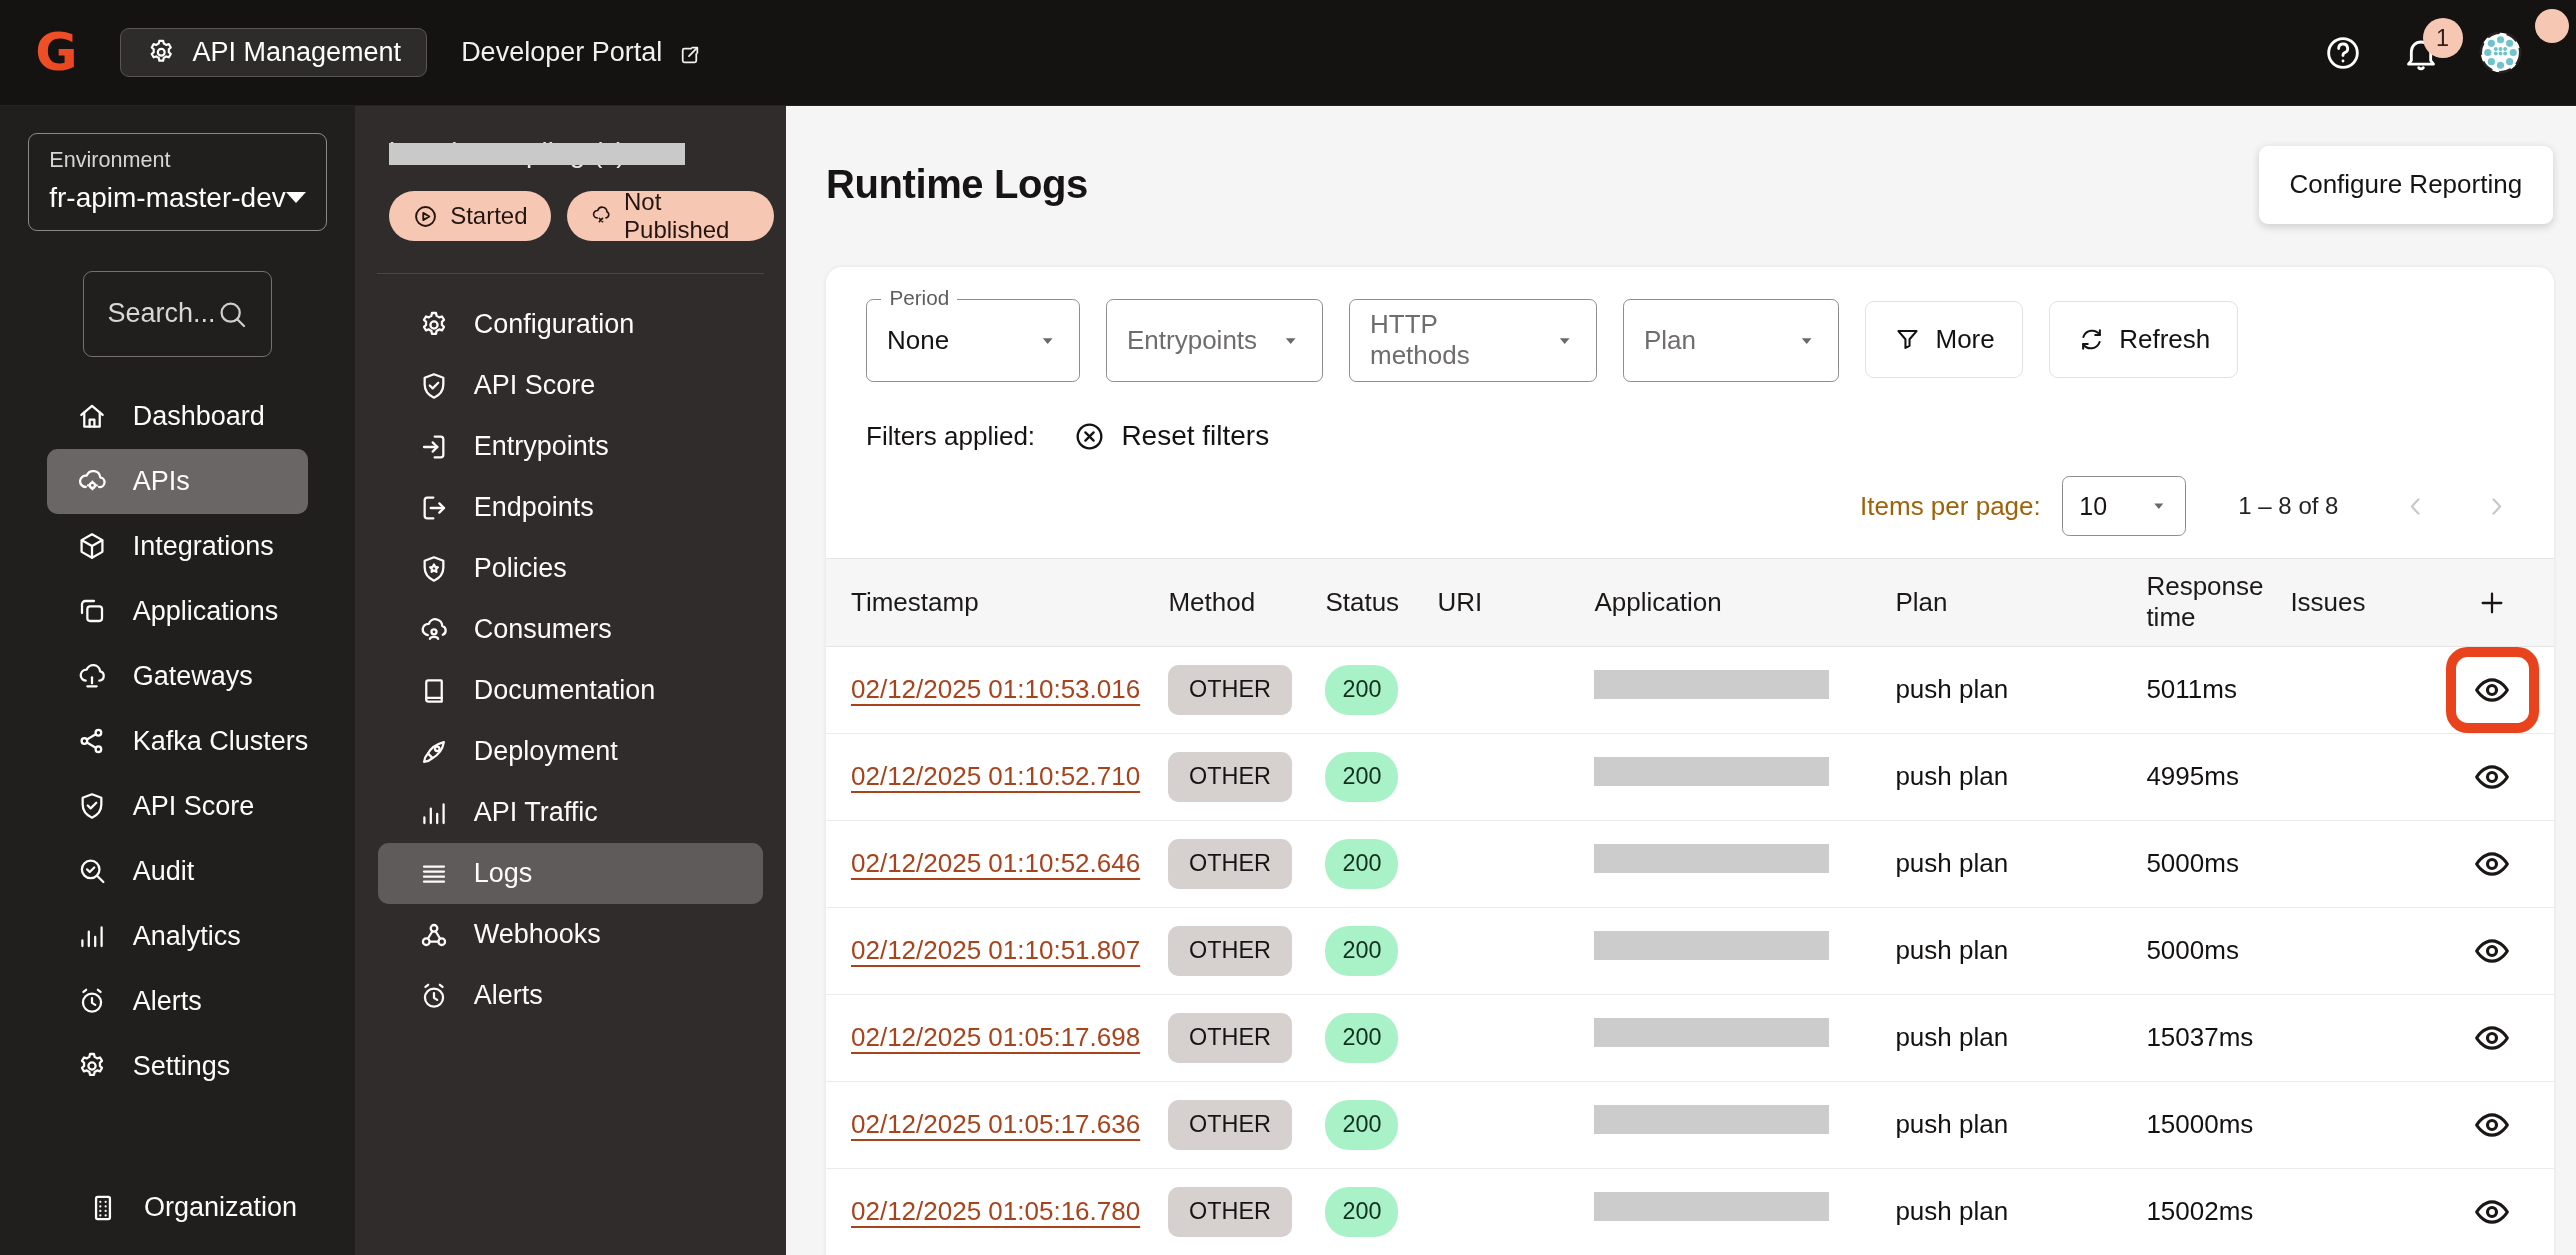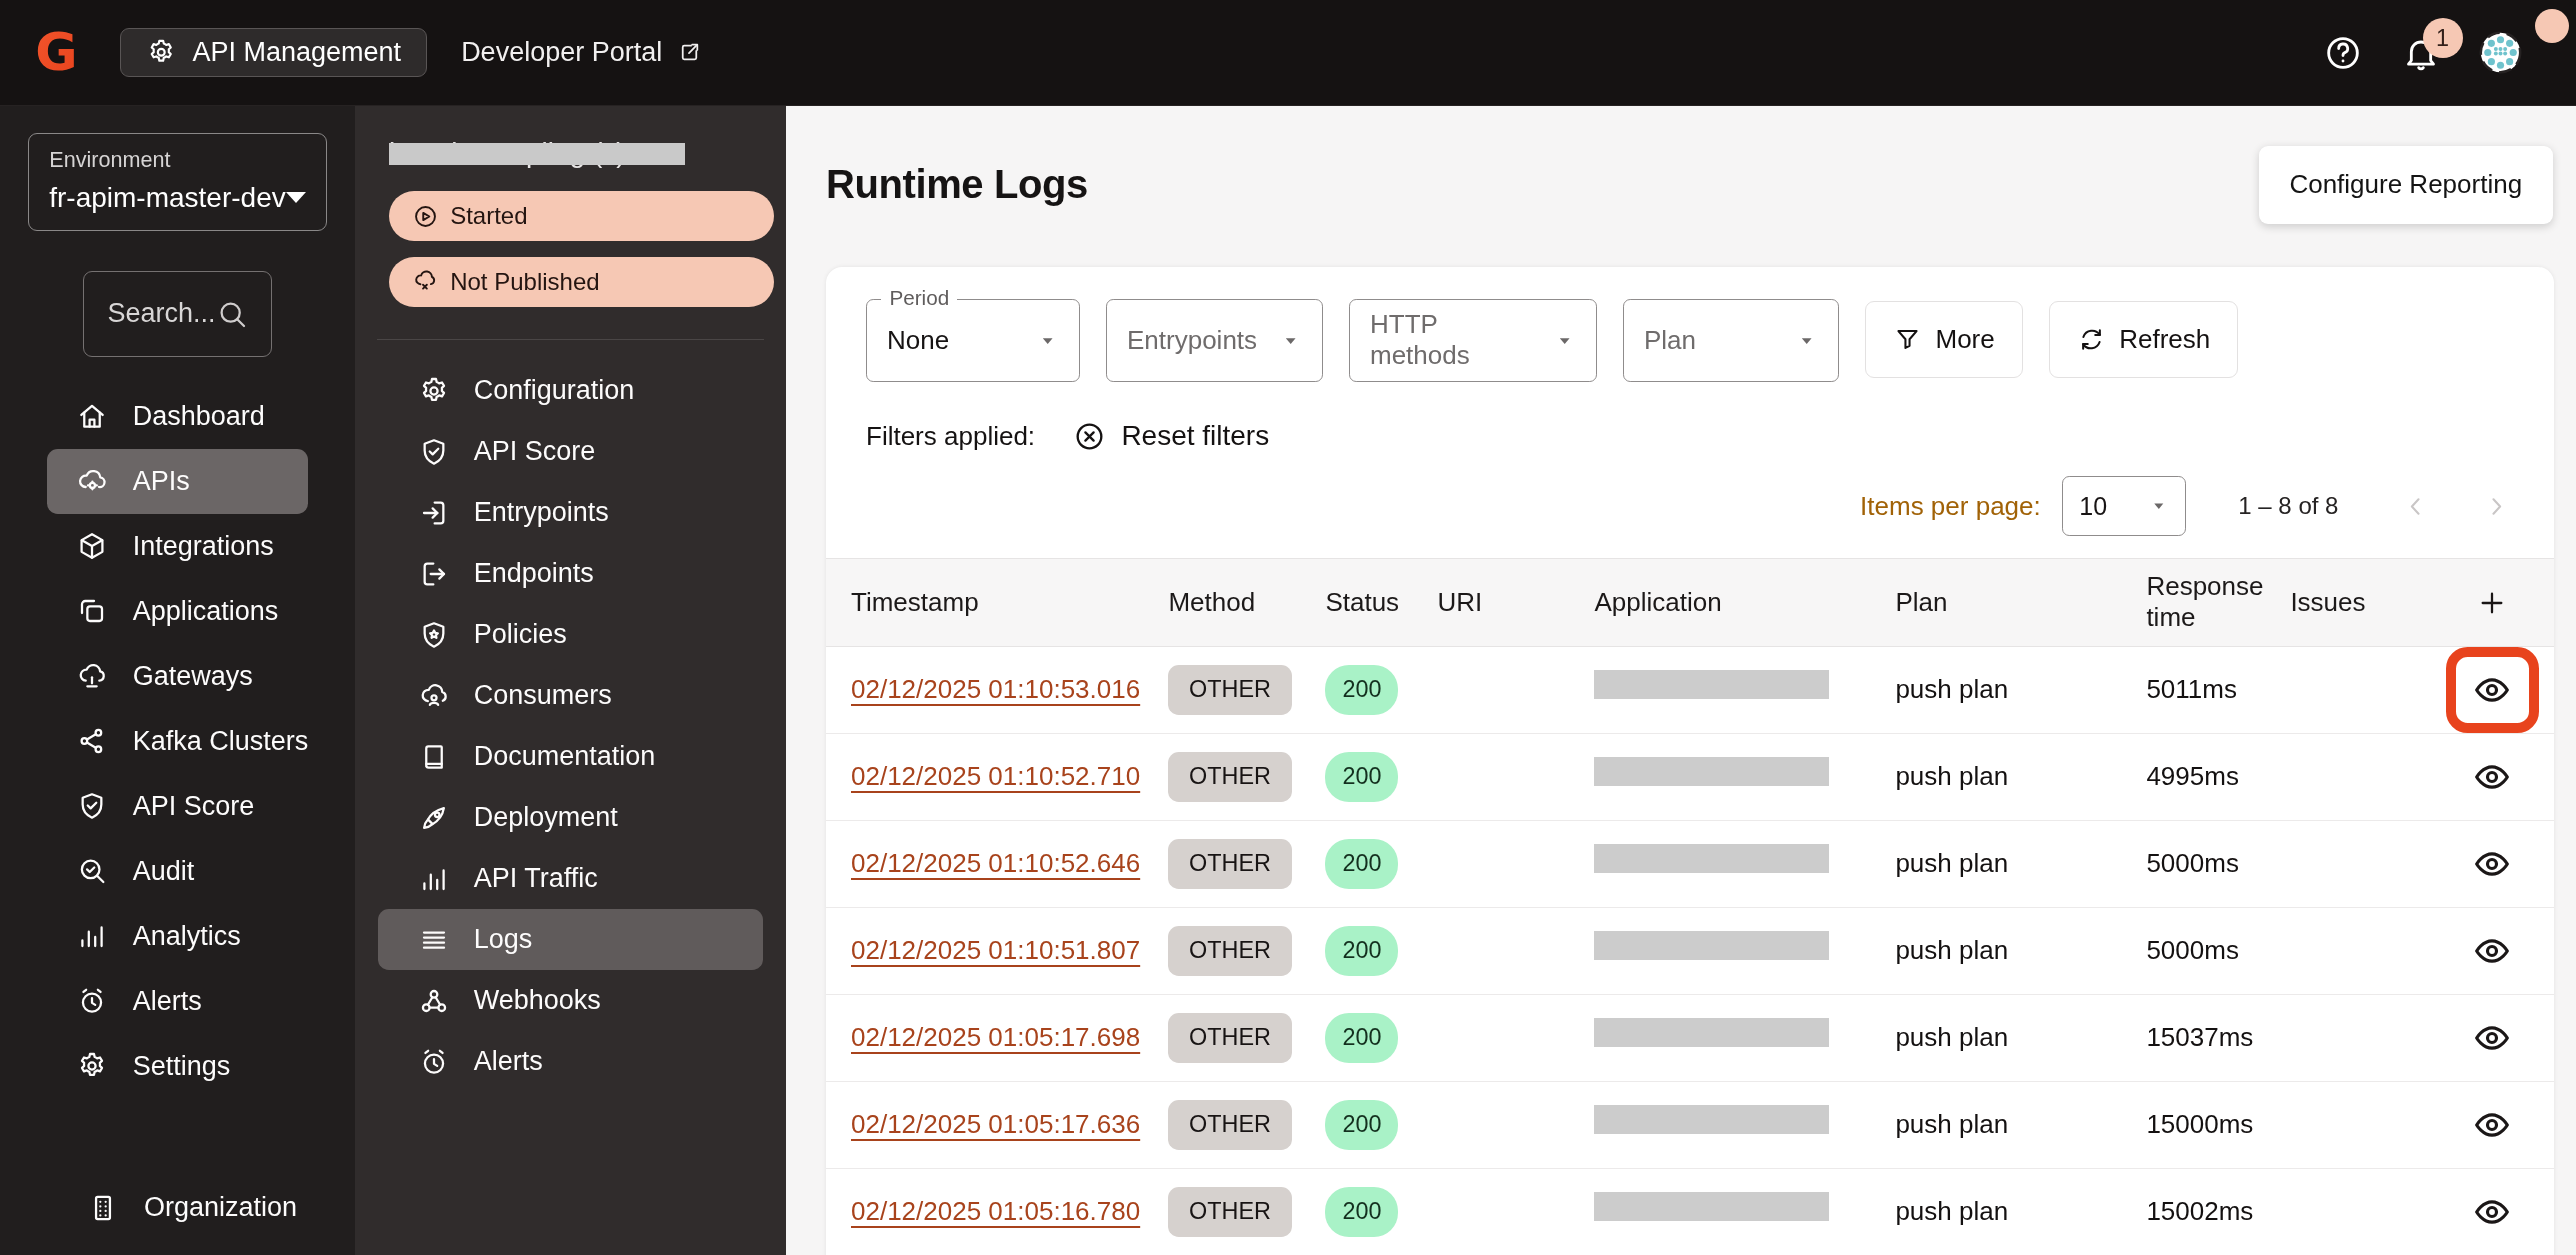--- a/index.html
+++ b/index.html
@@ -5,21 +5,21 @@
   * { box-sizing: border-box; margin: 0; padding: 0; }
   html,body { width:2576px; height:1256px; overflow:hidden; background:#f6f5f5;
     font-family:"Liberation Sans", sans-serif; color:#181414; }
 
   
   .topbar { position:relative; height:106px; background:#151212; display:flex; align-items:center;
     padding:0 54px 0 27px; gap:34px; border-bottom:0.9px solid #262222; }
   .logo { width:59px; height:59px; display:flex; align-items:center; justify-content:center; cursor:pointer; }
   .app-switcher { display:flex; align-items:center; gap:16px; background:#2e2b2b; border:1.3px solid #595555;
     border-radius:9px; height:49px; padding:0 25px; color:#fff; font-size:27px; cursor:pointer; }
-  .dev-portal { display:flex; align-items:center; gap:14.4px; color:#f2f0f0; font-size:27px; cursor:pointer; }
+  .dev-portal { display:flex; align-items:flex-end; gap:14.4px; color:#f2f0f0; font-size:27px; cursor:pointer; }
   .topbar-right { margin-left:auto; display:flex; align-items:center; gap:38px; }
   .tb-iconbtn { width:40px; height:40px; color:#fff; position:relative; cursor:pointer; }
   .tb-badge { position:absolute; top:-14.4px; right:-21.6px; width:40px; height:40px; border-radius:50%;
     background:var(--badge,#f2b49d); color:#33201a; font-size:23.4px; display:flex; align-items:center;
     justify-content:center; }
   .avatar { width:43px; height:43px; cursor:pointer; }
   .corner-dot { position:absolute; top:9px; right:7.2px; width:34px; height:34px; border-radius:50%;
     background:var(--badge,#f2b49d); }
 
   
@@ -43,21 +43,21 @@
   .nav-item .icon { width:32px; height:32px; flex-shrink:0; }
   .nav-item.selected { background:#6b6666; }
   .env-divider { border-top:0.9px solid #3b3737; margin-top:65px; }
   .env-footer { margin-top:10.8px; }
 
   
   .api-sidebar { width:431px; background:#302c2c; color:#fff; flex-shrink:0; }
   .api-name { position:relative; margin:29px 0 0 34px; width:296px; height:38px; }
   .api-name .peek { position:absolute; left:0; top:1.8px; font-size:28px; color:#e8e6e6; white-space:nowrap; }
   .api-name .rbar { position:absolute; left:0; top:8px; width:296px; height:21.6px; background:#c9c9c9; }
-  .badges { display:flex; gap:16px; margin:18px 12px 0 34px;flex-direction:column; }
+  .badges { display:flex; gap:16px; margin:18px 12px 0 34px; }
   .badge { display:flex; align-items:center; gap:10.8px; background:var(--badge,#f6c8b4); color:#241511;
     border-radius:25px; height:50px; padding:0 23.4px; font-size:24px; }
   .badge .icon { width:27px; height:27px; }
   .api-divider { border-top:0.9px solid #4a4646; margin:32px 21.6px 0; }
   .api-sidebar nav.sidenav { margin-top:20px; }
   .api-sidebar .nav-item { height:61px; margin:0 23.4px; padding-left:40px; gap:23.4px; }
   .api-sidebar .nav-item.selected { background:#605b5b; }
 
   
   .main { flex:1; background:#f6f5f5; overflow:hidden; }

